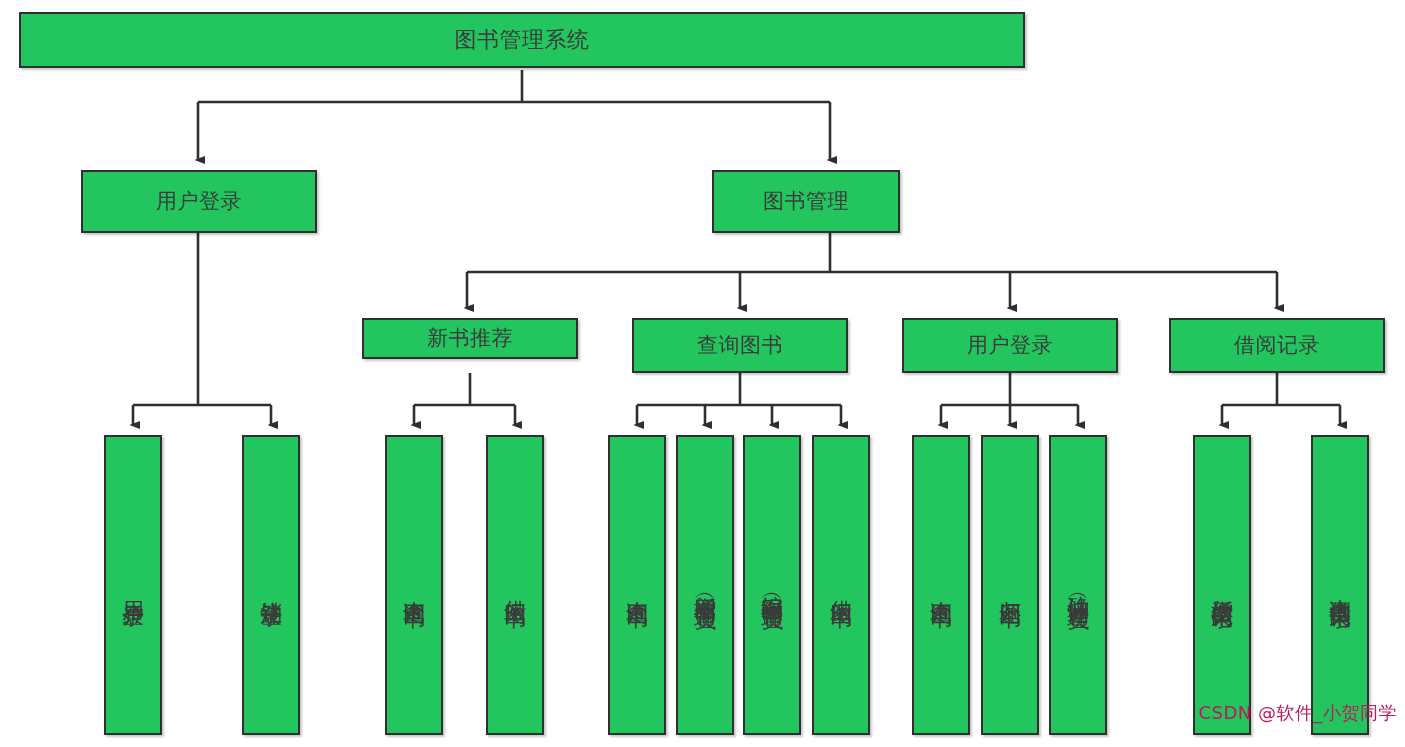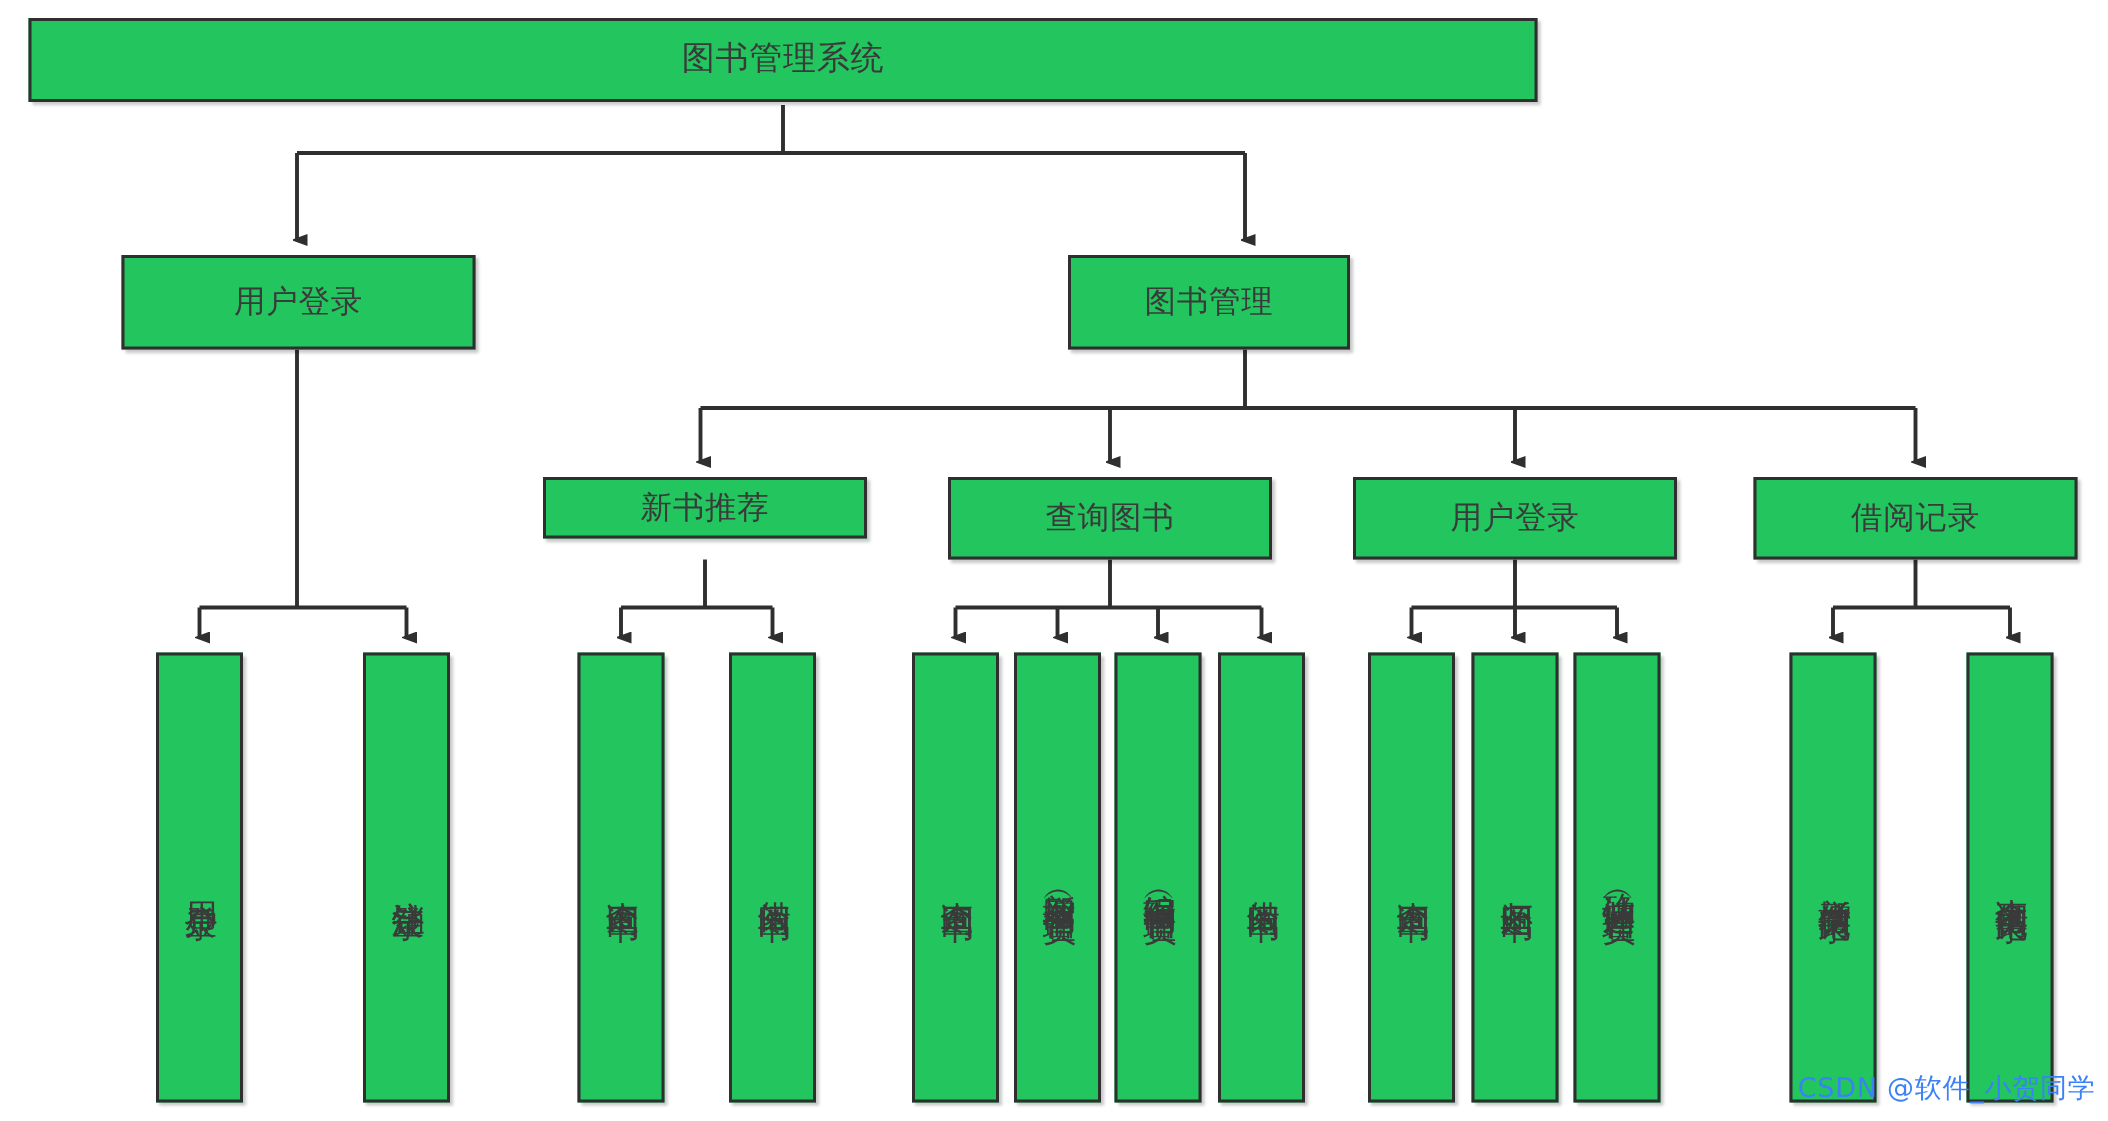--- a/index.html
+++ b/index.html
@@ -44,23 +44,23 @@
     text-orientation:upright;
     font-size:22px;
     line-height:1.02;
     letter-spacing:2px;
     height:auto;
     max-height:none;
   }
   .watermark{
     position:absolute;
     right:8px;
-    bottom:10px;
+    bottom:22px;
     font-size:18px;
-    color:#3b82f6;
+    color:#be185d;
     letter-spacing:0.5px;
     white-space:nowrap;
     user-select:none;
   }
 </style>
 </head>
 <body>
 
 <div id="canvas">
 

